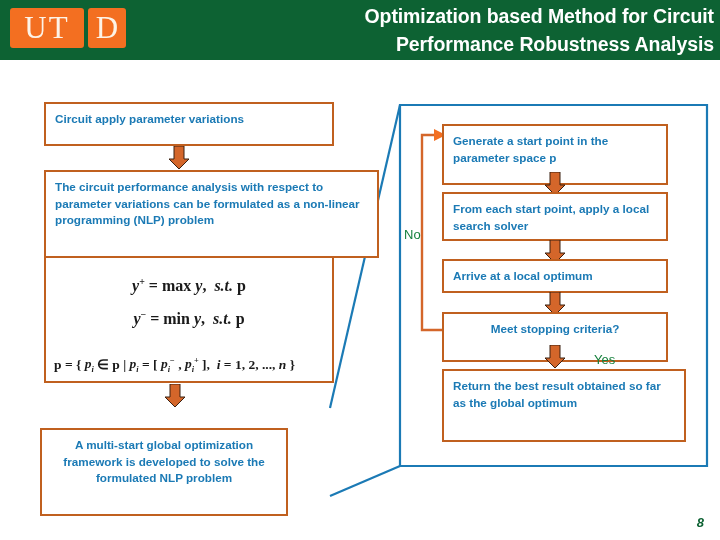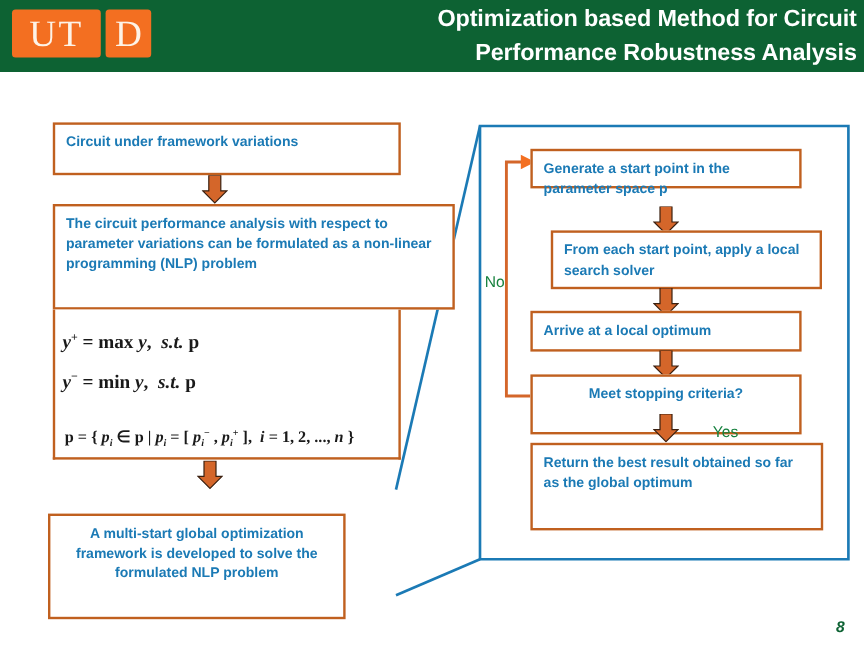--- a/index.html
+++ b/index.html
@@ -81,21 +81,21 @@
   #box-nlp         { left: 44px;  top: 170px; width: 335px; height: 88px; }
   #box-eq          { left: 44px;  top: 258px; width: 290px; height: 125px;
                      border-top: none; padding: 4px 6px; }
   #box-multistart  { left: 40px;  top: 428px; width: 248px; height: 88px; text-align: center; }
 
   
   .eq-line {
     font-family: "Liberation Serif", serif;
     color: #1a1a1a;
     font-size: 16px;
-    text-align: left;
+    text-align: center;
     white-space: nowrap;
   }
   #eq1 { margin-top: 12px; }
   #eq2 { margin-top: 12px; }
   #eq3 {
     margin-top: 25px;
     font-size: 13.5px;
     text-align: left;
     padding-left: 2px;
   }
@@ -109,22 +109,22 @@
   #callout-svg {
     position: absolute;
     left: 0;
     top: 0;
     width: 720px;
     height: 540px;
     pointer-events: none;
   }
 
   
-  #box-generate  { left: 442px; top: 124px; width: 226px; height: 33px; }
-  #box-localsrch { left: 442px; top: 192px; width: 226px; height: 49px; margin-left: 17px; }
+  #box-generate  { left: 442px; top: 124px; width: 226px; height: 61px; }
+  #box-localsrch { left: 442px; top: 192px; width: 226px; height: 49px; }
   #box-arrive    { left: 442px; top: 259px; width: 226px; height: 34px; }
   #box-meet      { left: 442px; top: 312px; width: 226px; height: 50px; }
   #box-return    { left: 442px; top: 369px; width: 244px; height: 73px; }
 
   
   .down-arrow {
     position: absolute;
     width: 22px;
     height: 24px;
   }
@@ -185,21 +185,21 @@
 
   <svg id="callout-svg" viewBox="0 0 720 540" xmlns="http://www.w3.org/2000/svg">
 
     <path d="M 400 105 L 707 105 L 707 466 L 400 466 Z" fill="none" stroke="#1b7ab5" stroke-width="2.2"></path>
 
     <line x1="330" y1="408" x2="400" y2="105" stroke="#1b7ab5" stroke-width="2.2"></line>
 
     <line x1="330" y1="496" x2="400" y2="466" stroke="#1b7ab5" stroke-width="2.2"></line>
   </svg>
 
-  <div class="fbox" id="box-circuit">Circuit under framework variations</div>
+  <div class="fbox" id="box-circuit">Circuit apply parameter variations</div>
 
   <div class="down-arrow" id="arrow-left-1">
     <svg viewBox="0 0 22 24" xmlns="http://www.w3.org/2000/svg">
       <path d="M6 0 H16 V13 H21 L11 23 L1 13 H6 Z" fill="#d4662a" stroke="#3a2010" stroke-width="1"></path>
     </svg>
   </div>
 
   <div class="fbox" id="box-nlp">The circuit performance analysis with respect to parameter variations can be formulated as a non-linear programming (NLP) problem</div>
 
   <div class="fbox" id="box-eq">

